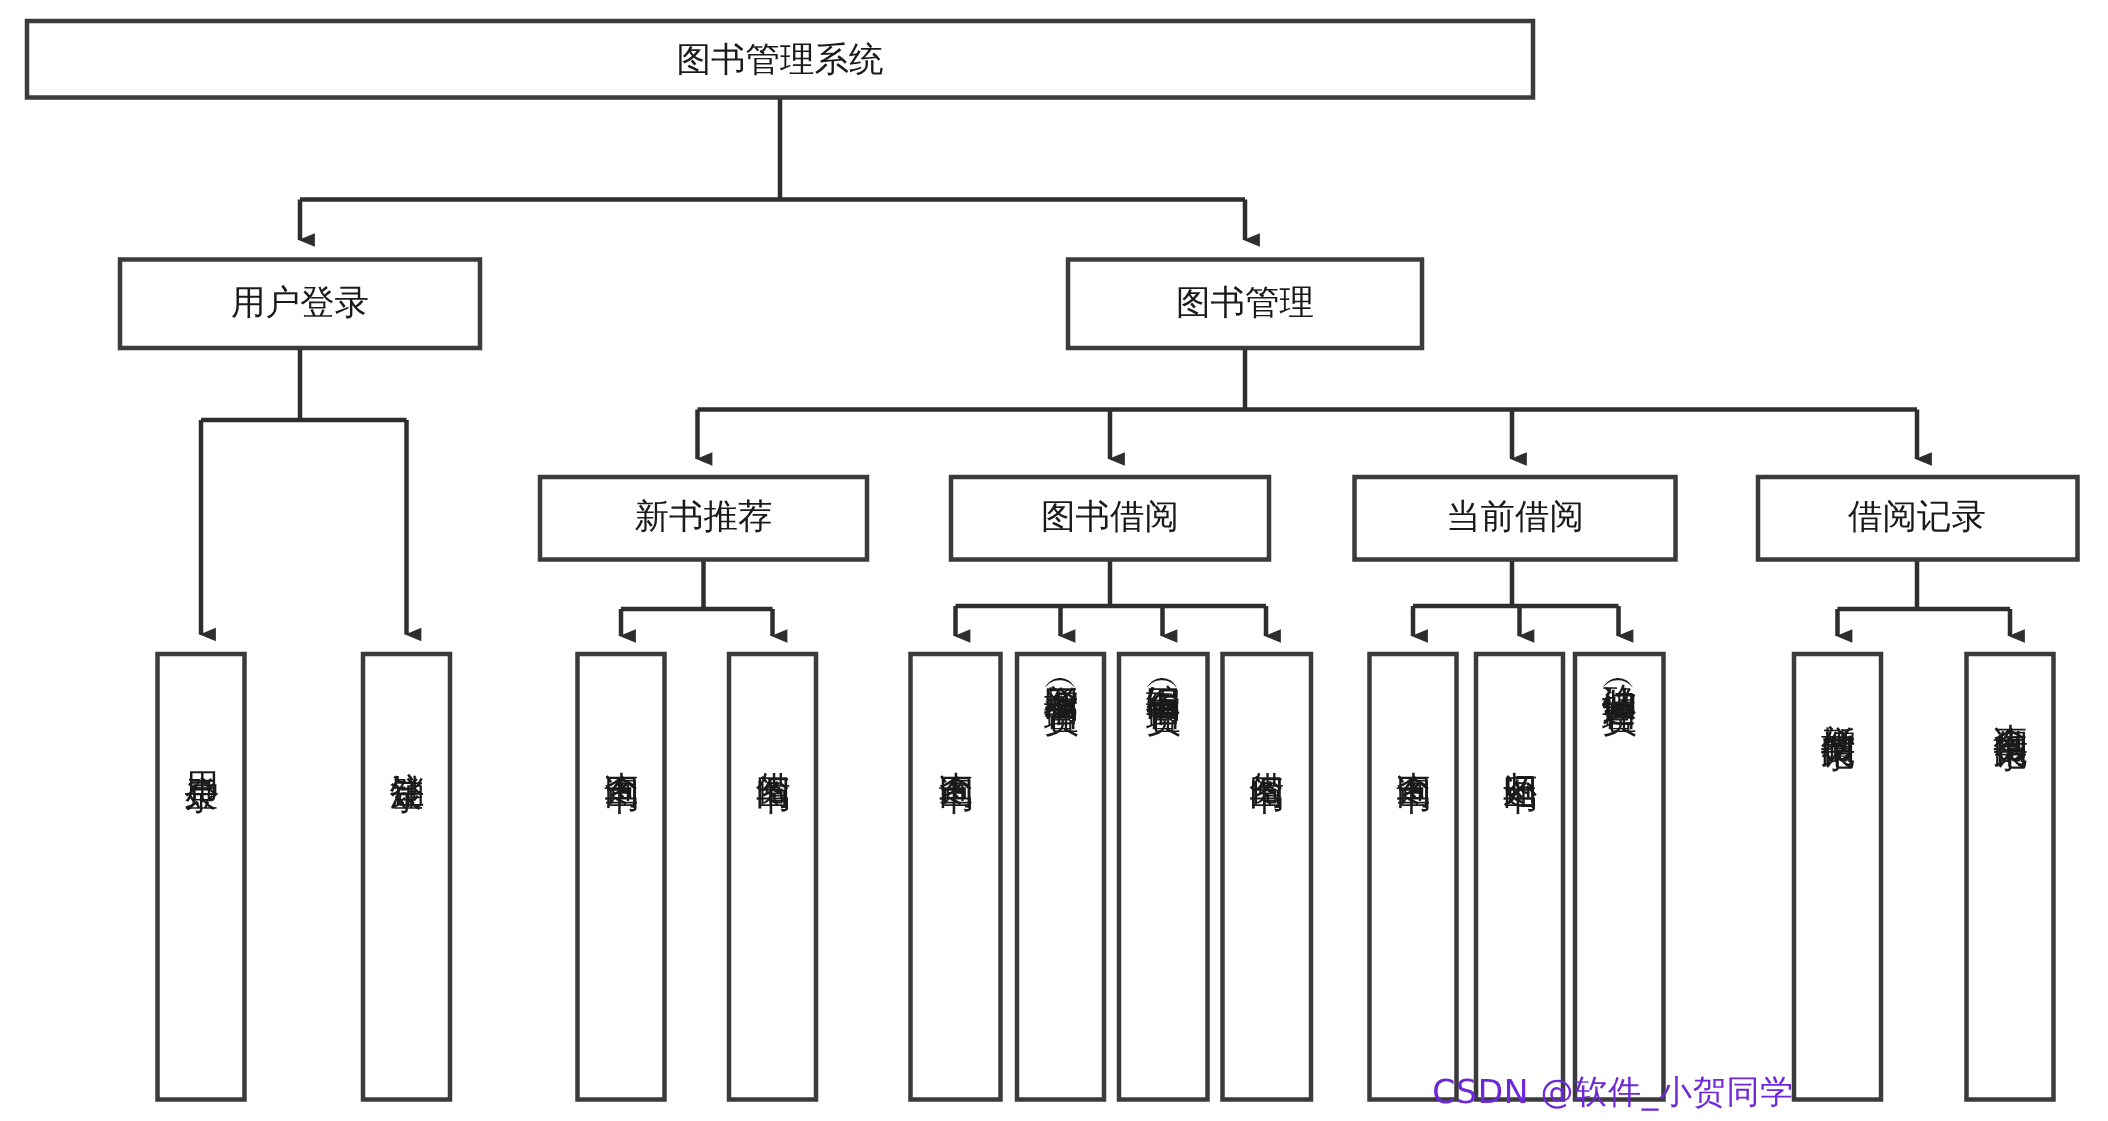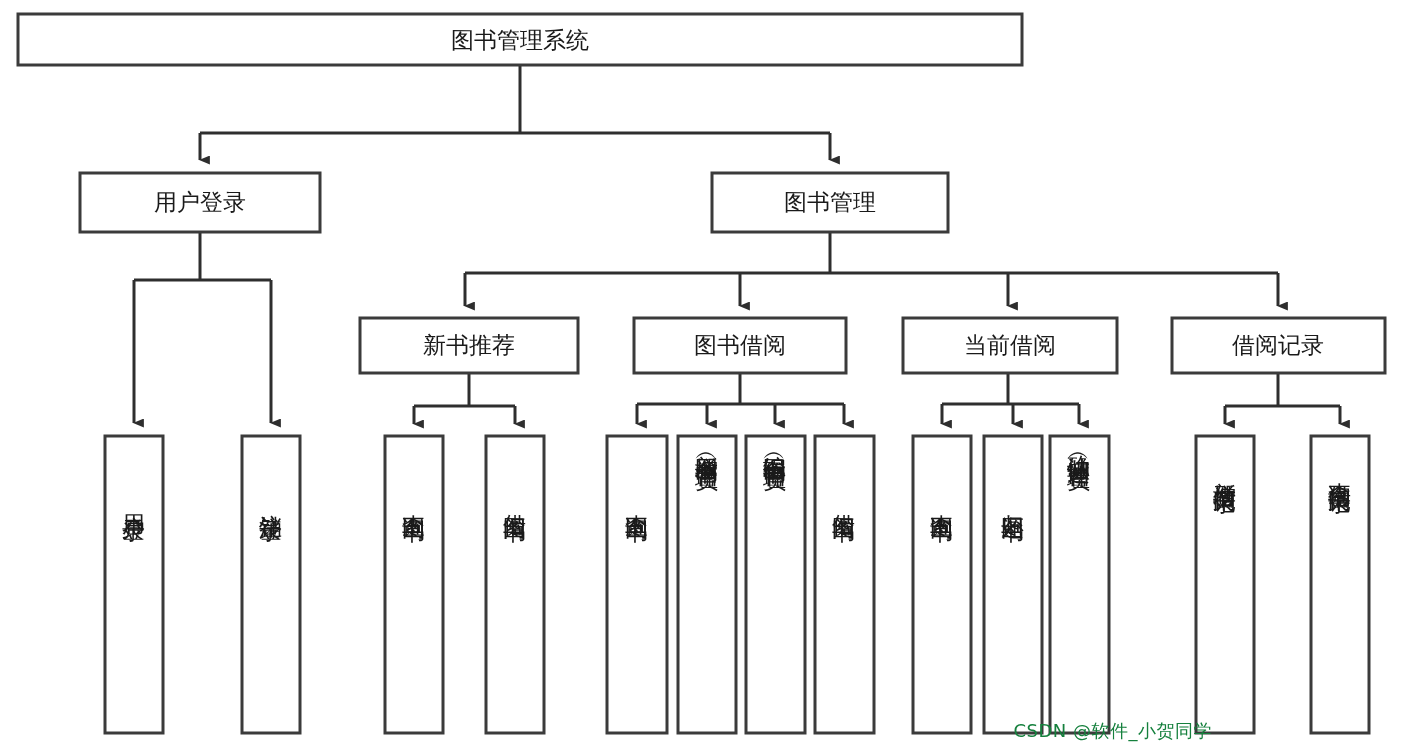--- a/index.html
+++ b/index.html
@@ -16,23 +16,23 @@
     font-family:"DejaVu Sans","Liberation Sans",sans-serif;
     font-size:23px;fill:#1a1a1a;text-anchor:middle;dominant-baseline:middle;
   }
   .leaf-label{
     font-family:"DejaVu Sans","Liberation Sans",sans-serif;
     font-size:23px;fill:#1a1a1a;text-anchor:middle;
     writing-mode:vertical-rl;
     letter-spacing:2px;
   }
   .watermark{
-    position:absolute;right:8px;bottom:4px;
+    position:absolute;right:24px;bottom:4px;
     font-family:"DejaVu Sans","Liberation Sans",sans-serif;
-    font-size:18px;color:#15803d;white-space:nowrap;
+    font-size:22px;color:#6d28d9;white-space:nowrap;
     pointer-events:none;letter-spacing:.5px;
   }
 </style>
 </head>
 <body>
 
 <div id="diagram-root">
 
   <svg id="flow" viewBox="0 0 1405 747">
     <defs>

